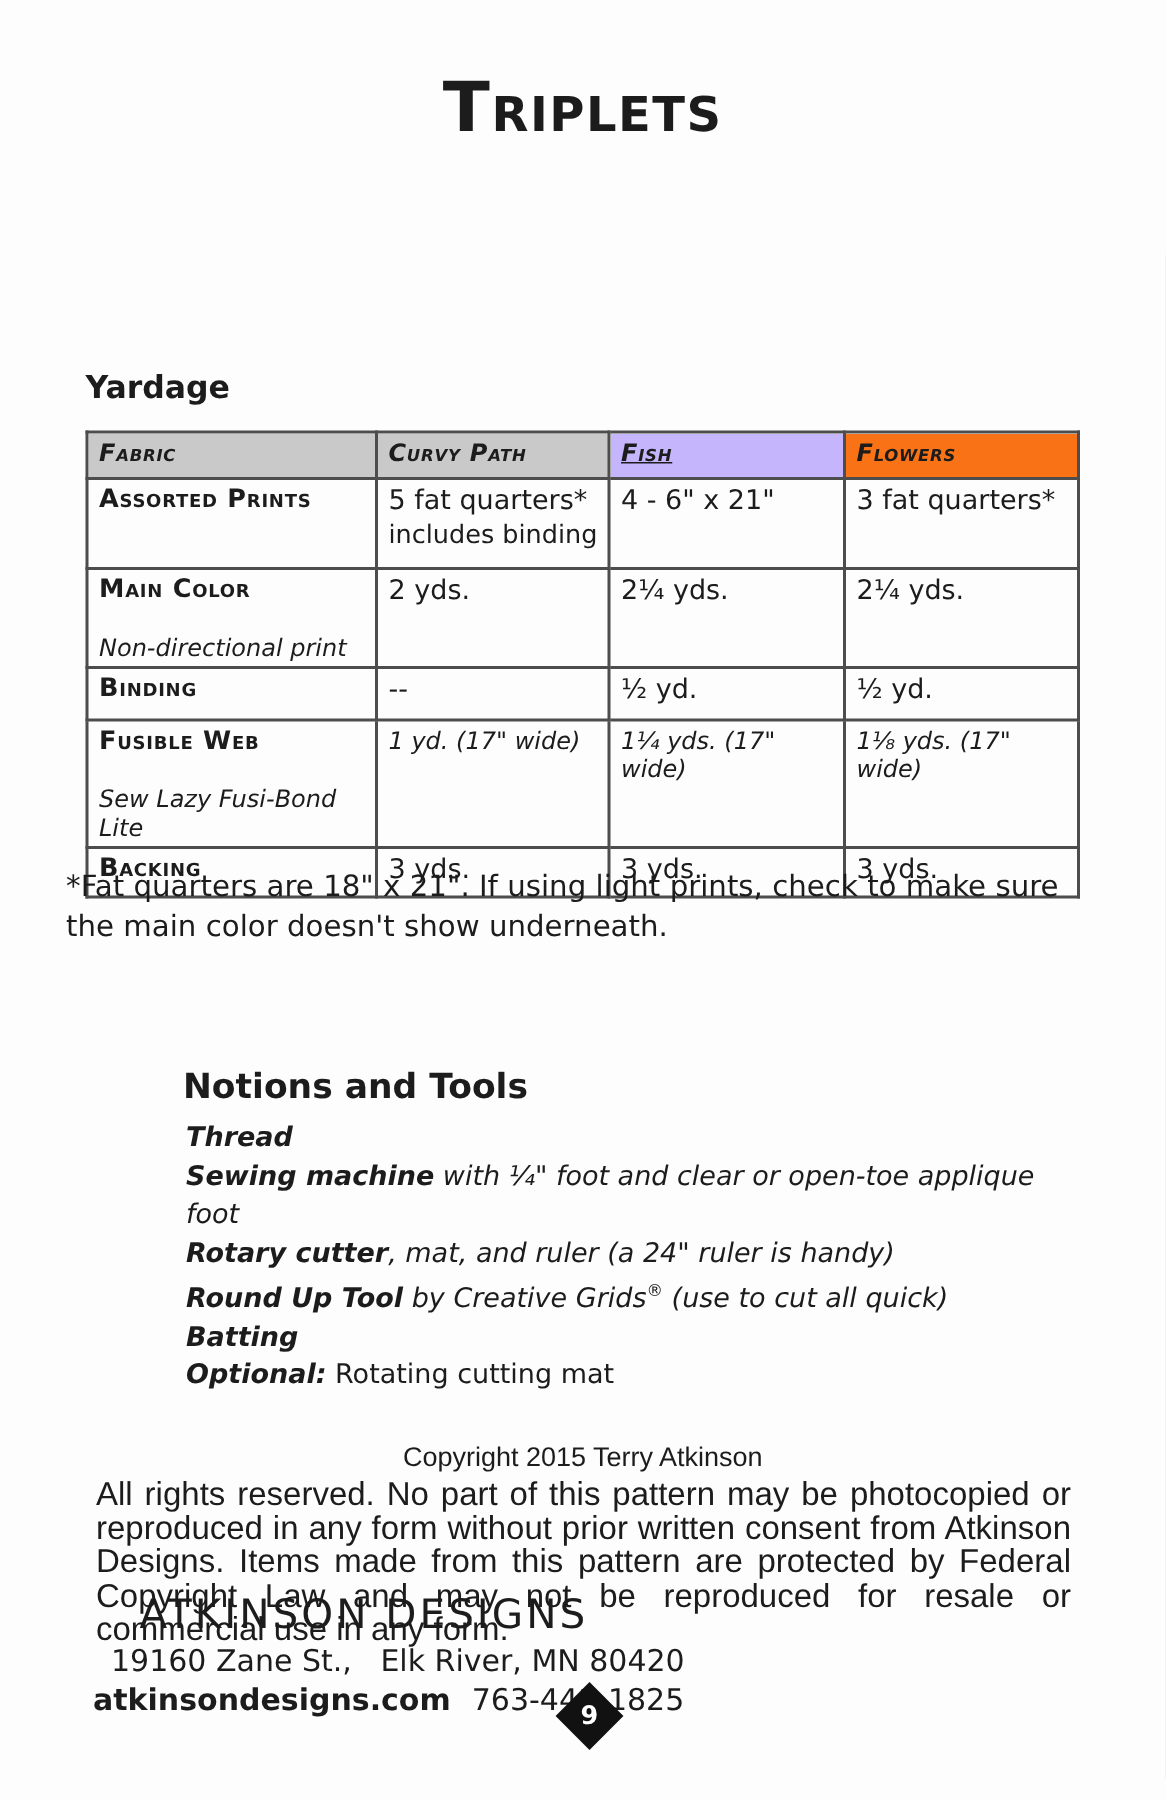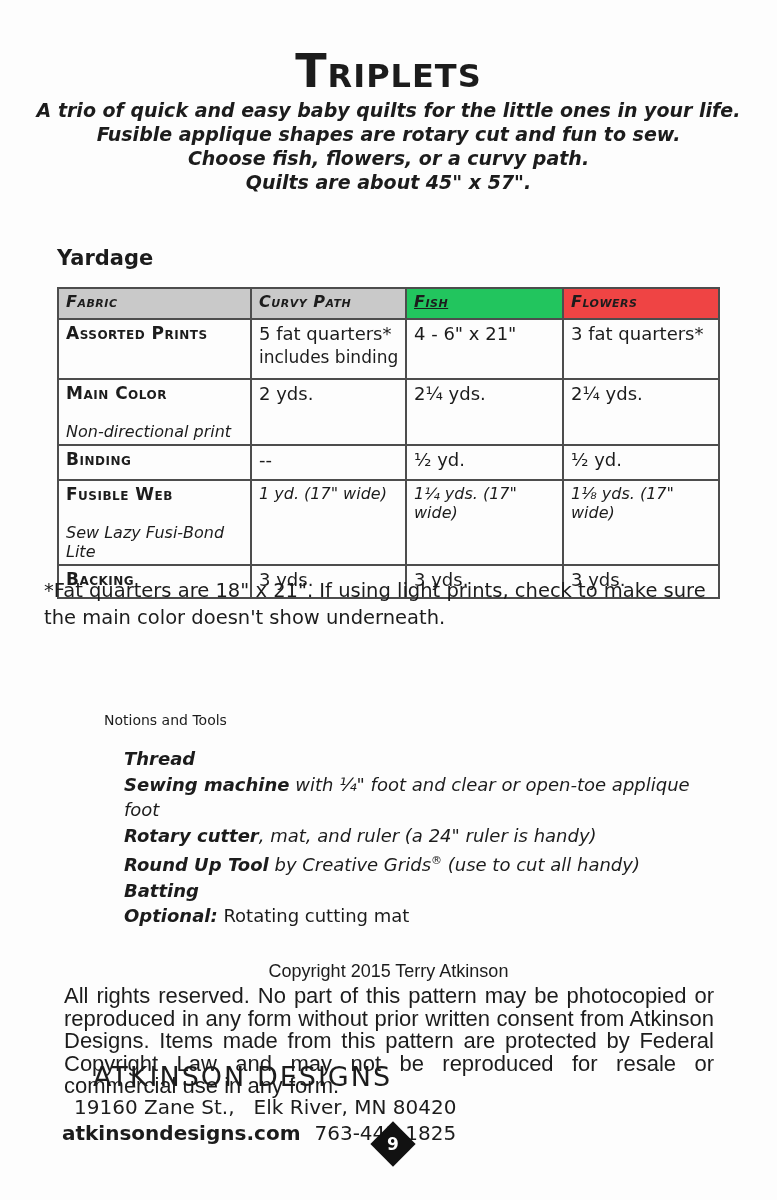--- a/index.html
+++ b/index.html
@@ -84,23 +84,23 @@
   .footnote {
     position: absolute;
     top: 577px; left: 44px; width: 690px;
     font-size: 19.5px;
     line-height: 27px;
   }
 
   
   .notions-heading {
     position: absolute;
-    top: 712px; left: 104px;
-    font-size: 14px;
-    font-weight: normal;
+    top: 712px; left: 122px;
+    font-size: 23px;
+    font-weight: bold;
   }
   .notions-list {
     position: absolute;
     top: 746px; left: 124px; width: 580px;
     font-size: 18px;
     line-height: 25.5px;
   }
   .notion-lead { font-weight: bold; font-style: italic; }
   .notion-rest-i { font-style: italic; }
   .notion-rest-n { font-style: normal; }
@@ -160,42 +160,36 @@
     font-weight: bold;
   }
 </style>
 </head>
 <body>
 
 <div class="page" style="background: rgb(253, 253, 253); color: rgb(28, 28, 28);">
 
   <div class="title">Triplets</div>
 
-  <div class="subtitle">
-    <div>A trio of quick and easy baby quilts for the little ones in your life.</div>
-    <div>Fusible applique shapes are rotary cut and fun to sew.</div>
-    <div>Choose fish, flowers, or a curvy path.</div>
-    <div>Quilts are about 45" x 57".</div>
-  </div>
 
   <div class="yardage-heading">Yardage</div>
 
   <table class="yardage">
     <colgroup>
       <col style="width:193px">
       <col style="width:155px">
       <col style="width:157px">
       <col style="width:156px">
     </colgroup>
     <thead>
       <tr>
         <th style="background: rgb(201, 201, 201);">Fabric</th>
         <th style="background: rgb(201, 201, 201);">Curvy Path</th>
-        <th style="background: #22c55e; text-decoration: underline;">Fish</th>
-        <th style="background: #ef4444; margin-left: 24px;">Flowers</th>
+        <th style="background: #c4b5fd; text-decoration: underline;">Fish</th>
+        <th style="background: #f97316; margin-left: 24px;">Flowers</th>
       </tr>
     </thead>
     <tbody id="yardage-body">
         <tr style="height: 60px;">
           <td>
             <div class="fab-label">Assorted Prints</div>
           </td>
           <td>
             <div class="cell-val">5 fat quarters*</div>
             <div class="cell-note">includes binding</div>
@@ -268,21 +262,21 @@
       </tbody>
   </table>
 
   <div class="footnote">*Fat quarters are 18" x 21". If using light prints, check to make sure the main color doesn't show underneath.</div>
 
   <div class="notions-heading">Notions and Tools</div>
   <div class="notions-list" id="notions-list">
       <div><span class="notion-lead">Thread</span></div>
       <div><span class="notion-lead">Sewing machine</span><span class="notion-rest-i"> with ¼" foot and clear or open-toe applique foot</span></div>
       <div><span class="notion-lead">Rotary cutter</span><span class="notion-rest-i">, mat, and ruler (a 24" ruler is handy)</span></div>
-      <div><span class="notion-lead">Round Up Tool</span><span class="notion-rest-i"> by Creative Grids</span><span class="notion-sup">®</span><span class="notion-rest-i"> (use to cut all handy)</span></div>
+      <div><span class="notion-lead">Round Up Tool</span><span class="notion-rest-i"> by Creative Grids</span><span class="notion-sup">®</span><span class="notion-rest-i"> (use to cut all quick)</span></div>
       <div><span class="notion-lead">Batting</span></div>
       <div><span class="notion-lead">Optional:</span><span class="notion-rest-n"> Rotating cutting mat</span></div>
     </div>
 
   <div class="copyright-line">Copyright 2015 Terry Atkinson</div>
   <div class="copyright-body">All rights reserved. No part of this pattern may be photocopied or reproduced in any form without prior written consent from Atkinson Designs. Items made from this pattern are protected by Federal Copyright Law and may not be reproduced for resale or commercial use in any form.</div>
 
   <div class="footer-company">ATKINSON DESIGNS</div>
   <div class="footer-address">19160 Zane St.,   Elk River, MN 80420</div>
   <div class="footer-contact">

